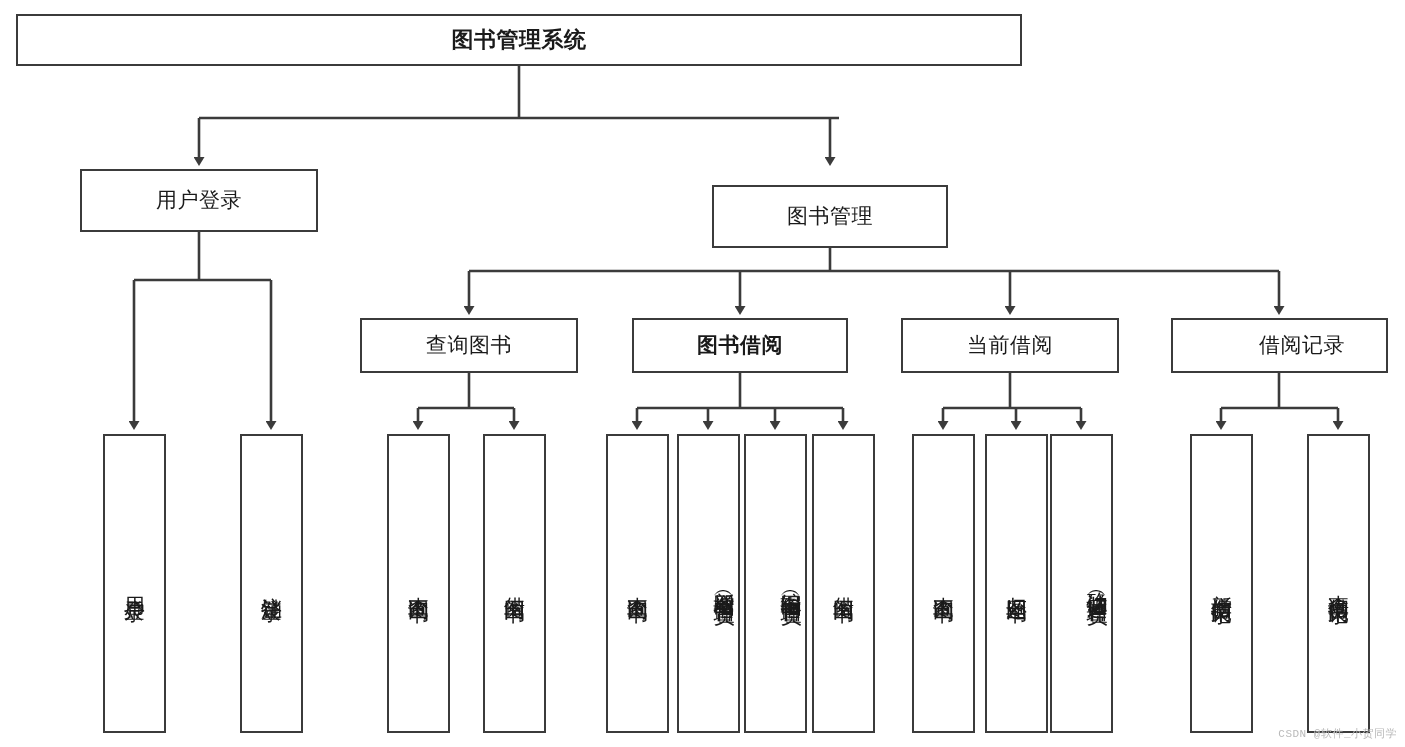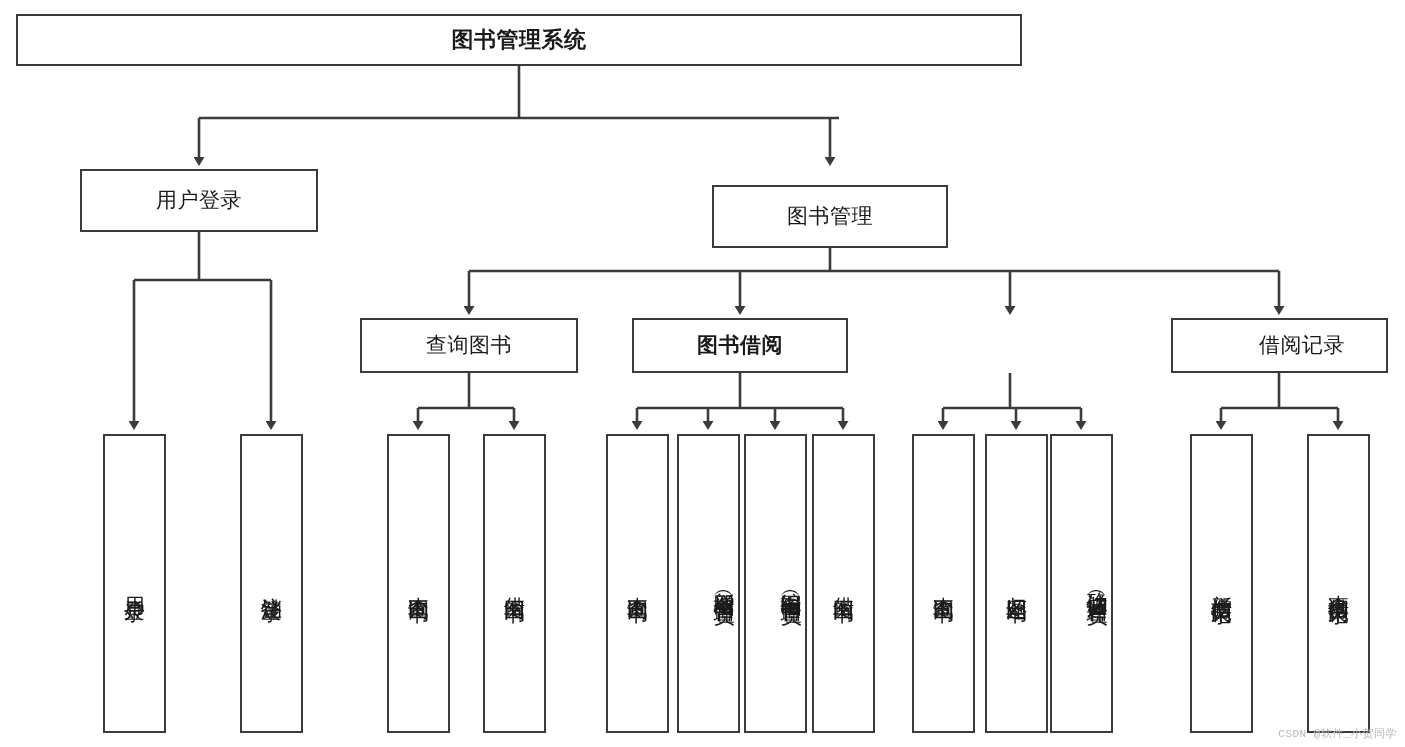--- a/index.html
+++ b/index.html
@@ -121,20 +121,21 @@
     </g>
   </svg>
 
   <div class="node horiz root" style="left:16px; top:14px; width:1006px; height:52px;font-weight:bold;">图书管理系统</div>
 
   <div class="node horiz" style="left:80px; top:169px; width:238px; height:63px;">用户登录</div>
   <div class="node horiz" style="left:712px; top:169px; width:236px; height:63px;margin-top:16px;">图书管理</div>
 
   <div class="node horiz" style="left:360px; top:318px; width:218px; height:55px;">查询图书</div>
   <div class="node horiz" style="left:632px; top:318px; width:216px; height:55px;font-weight:bold;">图书借阅</div>
+  <div class="node horiz" style="left:901px; top:318px; width:218px; height:55px;">当前借阅</div>
   <div class="node horiz" style="left:1171px; top:318px; width:217px; height:55px;padding-left:45px;">借阅记录</div>
 
   <div class="node vert" style="left:103px; top:434px; width:63px; height:299px;">用户登录</div>
   <div class="node vert" style="left:240px; top:434px; width:63px; height:299px;">注销登录</div>
 
   <div class="node vert" style="left:387px; top:434px; width:63px; height:299px;">查询图书</div>
   <div class="node vert" style="left:483px; top:434px; width:63px; height:299px;">借阅图书</div>
 
   <div class="node vert" style="left:606px; top:434px; width:63px; height:299px;">查询图书</div>
   <div class="node vert top-align" style="left:677px; top:434px; width:63px; height:299px;">新增图书（管理员）</div>

